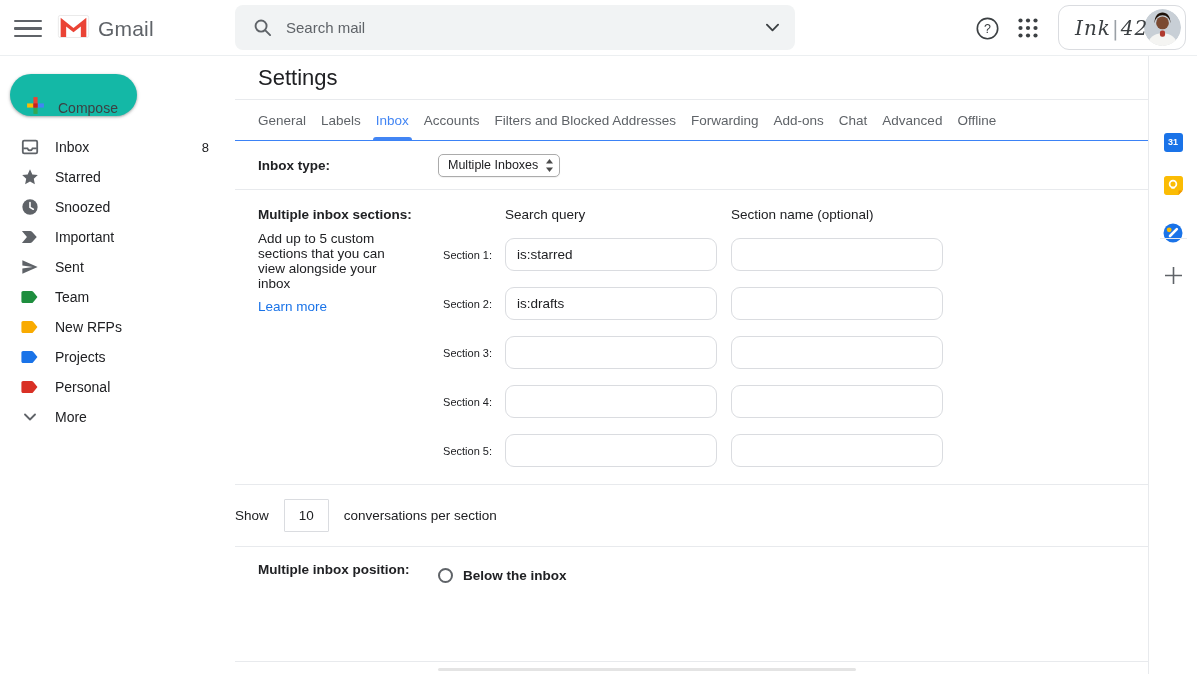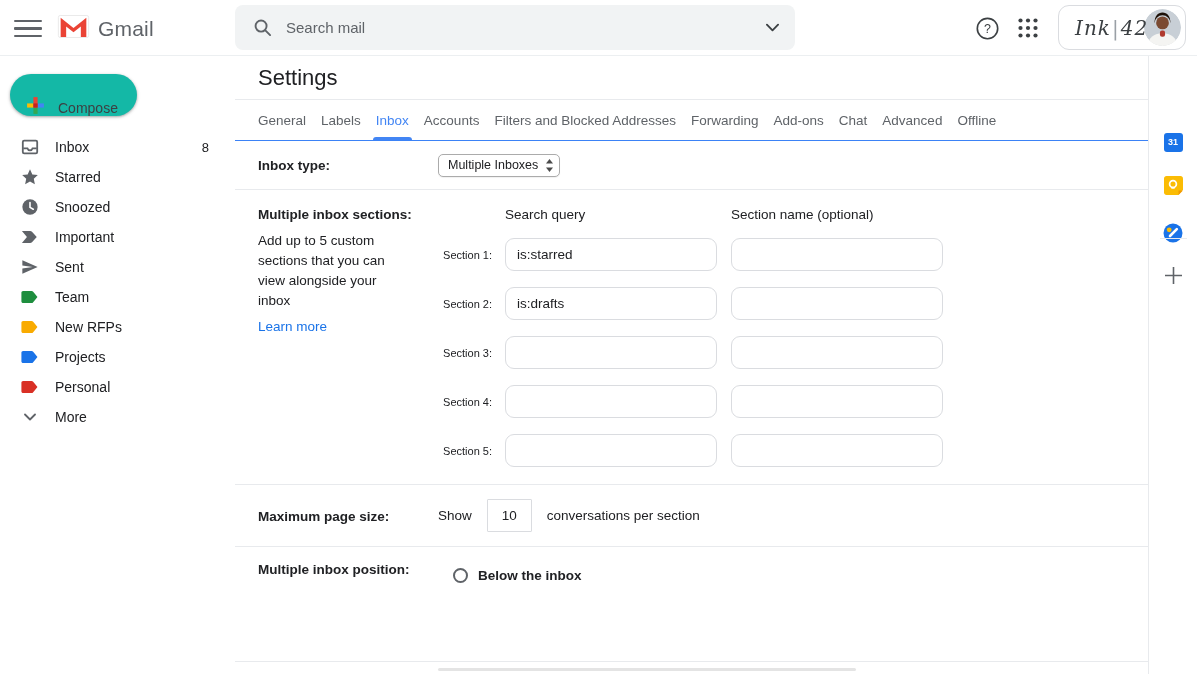--- a/index.html
+++ b/index.html
@@ -62,40 +62,40 @@
   .srow-label { width:203px; padding-left:23px; flex:none; }
   .blabel { font-size:13.5px; font-weight:700; color:#202124; }
   .row-inboxtype { height:49px; align-items:center; }
   .select { display:inline-flex; align-items:center; border:1px solid #ababab; border-radius:5px;
     background:#fff; height:23px; padding:0 5px 0 9px; cursor:pointer;
     box-shadow:0 1px 1px rgba(0,0,0,.06); }
   .select .sel-text { font-size:12.5px; color:#202124; }
   .select .sel-arrows { margin-left:7px; display:flex; }
 
   .row-sections { height:295px; padding-top:17px; }
-  .desc { width:138px; margin-top:9px; font-size:13.5px; line-height:20px; color:#202124; }
+  .desc { width:138px; margin-top:9px; font-size:13.5px; line-height:15px; color:#202124; }
   .learnmore { display:inline-block; margin-top:8px; font-size:13.5px; color:#1a73e8;
     cursor:pointer; text-decoration:none; }
   .sec-headers { display:flex; font-size:13.5px; color:#202124; padding-left:67px; }
   .sec-headers .h1 { width:226px; }
   .sec-grid { margin-top:16px; }
   .sec-row { display:flex; align-items:center; margin-bottom:16px; }
   .sec-lab { width:54px; text-align:right; font-size:11px; color:#202124; flex:none; }
   .sec-row input { width:212px; height:33px; border:1px solid #dadce0; border-radius:9px;
     background:#fff; margin-left:13px; font-size:13.5px; color:#202124; padding:0 11px;
     outline:none; font-family:inherit; }
   .sec-row input + input { margin-left:14px; }
 
   .row-pagesize { height:62px; align-items:center; }
   .pagesize-content { display:flex; align-items:center; font-size:13.5px; color:#202124; }
   .pagesize-content .numbox { width:45px; height:33px; border:1px solid #dadce0; background:#fff;
     margin:0 15px; text-align:center; font-size:13.5px; color:#202124; outline:none;
     font-family:inherit; border-radius:1px; }
 
-  .row-position { height:115px; padding-top:13px;gap:15px; }
+  .row-position { height:115px; padding-top:13px; }
   .radio-row { height:30px; display:flex; align-items:center; cursor:pointer; }
   .radio { width:15px; height:15px; border-radius:50%; border:2px solid #5f6368; flex:none;
     display:flex; align-items:center; justify-content:center; }
   .radio.checked { border-color:#1a73e8; }
   .radio.checked::after { content:""; width:7px; height:7px; border-radius:50%; background:#1a73e8; }
   .radio-label { margin-left:10px; font-size:13.5px; font-weight:700; color:#202124; }
 
   .peek-bar { position:absolute; left:203px; top:612px; width:418px; height:3px;
     background:#e4e4e4; border-radius:2px; }
 
@@ -348,21 +348,20 @@
         <div class="sec-row">
           <span class="sec-lab">Section 5:</span>
           <input type="text" value="" style="">
           <input type="text" value="" style="">
         </div>
       </div>
     </div>
   </div>
 
   <div class="srow row-pagesize">
-    <div class="srow-label"><span class="blabel">Maximum page size:</span></div>
     <div class="pagesize-content">
       <span>Show</span>
       <input class="numbox" type="text" value="10" style="">
       <span>conversations per section</span>
     </div>
   </div>
 
   <div class="srow row-position">
     <div class="srow-label"><span class="blabel">Multiple inbox position:</span></div>
     <div>

